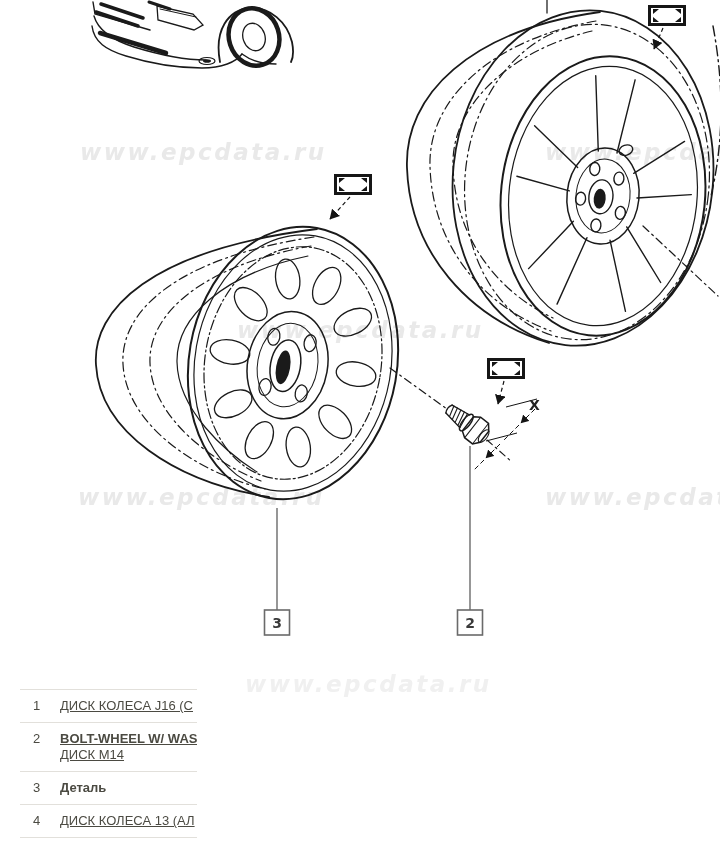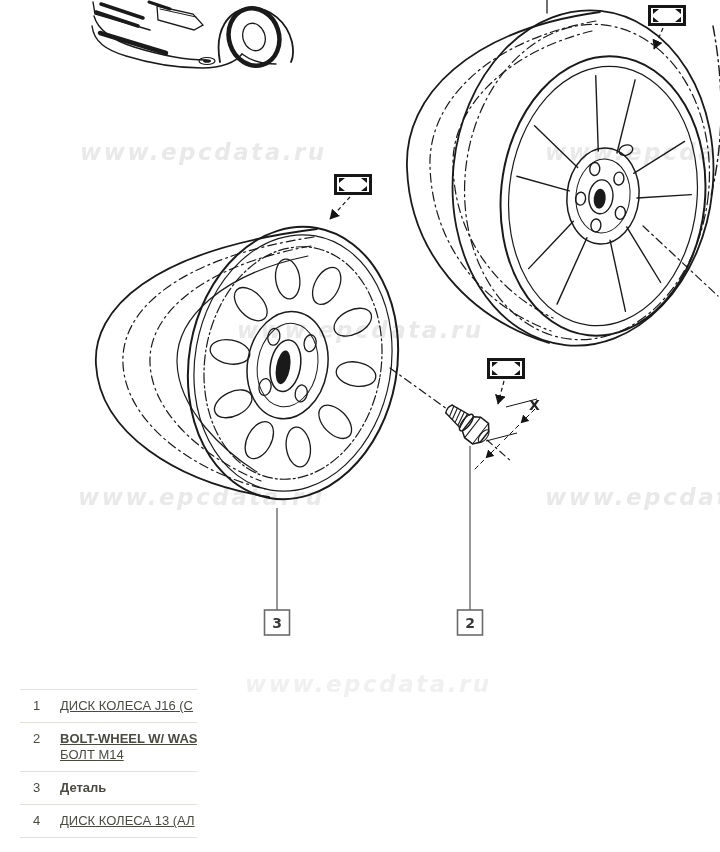--- a/index.html
+++ b/index.html
@@ -194,21 +194,21 @@
     <div class="part-num">1</div>
     <div class="part-label">
       <span class="part-link">ДИСК КОЛЕСА J16 (С</span>
       
     </div>
   </div>
   <div class="part-row">
     <div class="part-num">2</div>
     <div class="part-label">
       <span class="part-link bold">BOLT-WHEEL W/ WASHE</span>
-      <div class="part-line2"><span class="part-link">БОЛТ М14</span></div>
+      <div class="part-line2"><span class="part-link">ДИСК М14</span></div>
     </div>
   </div>
   <div class="part-row">
     <div class="part-num">3</div>
     <div class="part-label">
       <span class="part-link bold u-light">Деталь</span>
       
     </div>
   </div>
   <div class="part-row">

